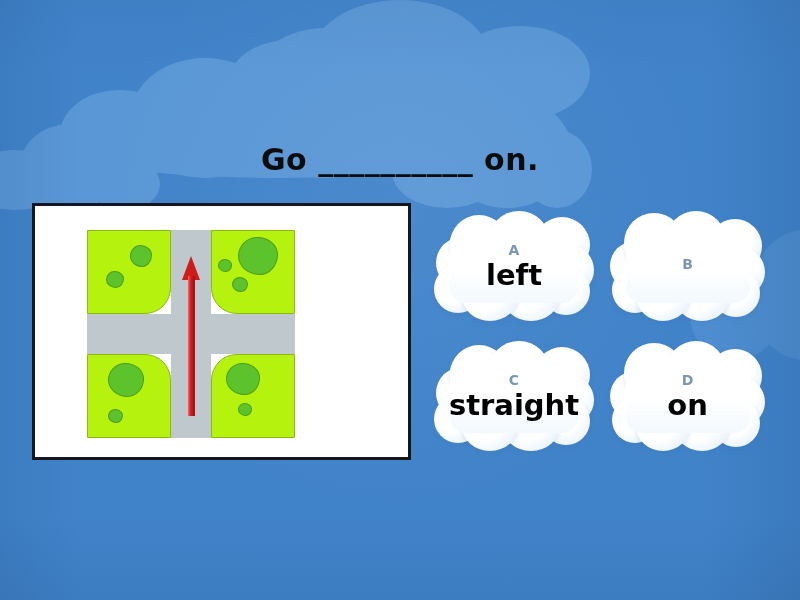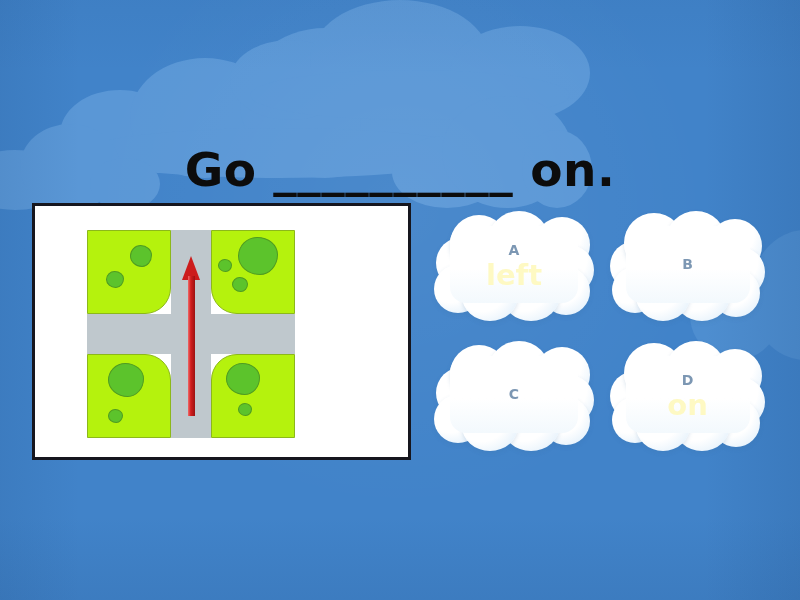--- a/index.html
+++ b/index.html
@@ -43,21 +43,21 @@
   }
 
   
   #question {
     position: absolute;
     left: 0;
     top: 142px;
     width: 800px;
     text-align: center;
     font-family: "DejaVu Sans", sans-serif;
-    font-size: 47px;
+    font-size: 30px;
     font-weight: bold;
     color: #0c0c0c;
     letter-spacing: 0.5px;
     white-space: pre;
   }
 
   
   #image-frame {
     position: absolute;
     left: 32px;
@@ -164,21 +164,21 @@
     font-size: 14px;
     font-weight: bold;
     color: #7c97b3;
     line-height: 1;
     margin-bottom: 4px;
   }
   .opt-text {
     font-family: "DejaVu Sans", sans-serif;
     font-size: 29px;
     font-weight: bold;
-    color: #fef9c3;
+    color: #000000;
     line-height: 1;
     white-space: nowrap;
   }
 </style>
 </head>
 <body>
 
 <div id="stage">
 
   <div class="bg-cloud" style="left:60px; top:28px; width:430px; height:150px;">
@@ -298,20 +298,21 @@
       <i style="left:100px; top:6px;  width:56px; height:56px;"></i>
       <i style="left:110px; top:34px; width:50px; height:50px;"></i>
       <i style="left:108px; top:56px; width:48px; height:48px;"></i>
       <i style="left:68px;  top:58px; width:58px; height:52px;"></i>
       <i style="left:28px;  top:60px; width:56px; height:50px;"></i>
       <i style="left:38px;  top:30px; width:60px; height:56px;"></i>
     </div>
     <div class="cloud-face"></div>
     <div class="cloud-content">
       <div class="opt-letter">C</div>
+      <div class="opt-text">straight</div>
     </div>
   </div>
 
   <div class="cloud-btn" style="left:610px; top:341px; width:155px; height:110px;">
     <div class="blob-layer">
       <i style="left:0px;   top:30px; width:50px; height:50px;"></i>
       <i style="left:2px;   top:56px; width:46px; height:46px;"></i>
       <i style="left:14px;  top:2px;  width:60px; height:60px;"></i>
       <i style="left:56px;  top:0px;  width:60px; height:60px;"></i>
       <i style="left:98px;  top:8px;  width:54px; height:54px;"></i>

